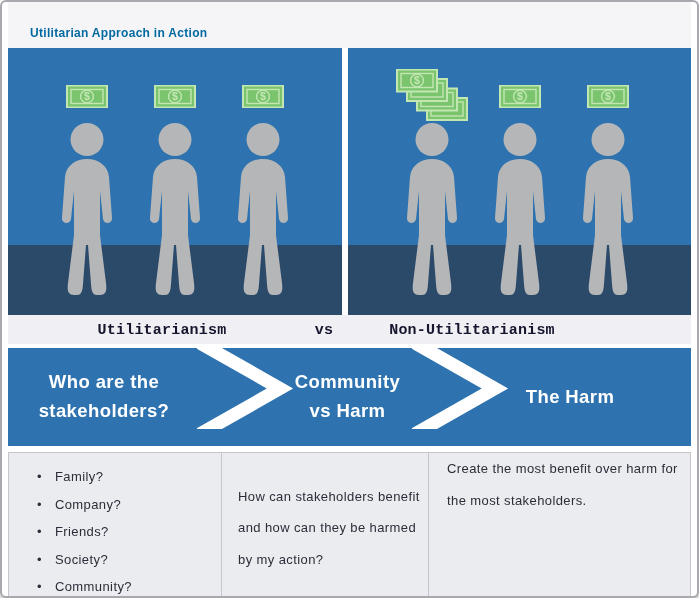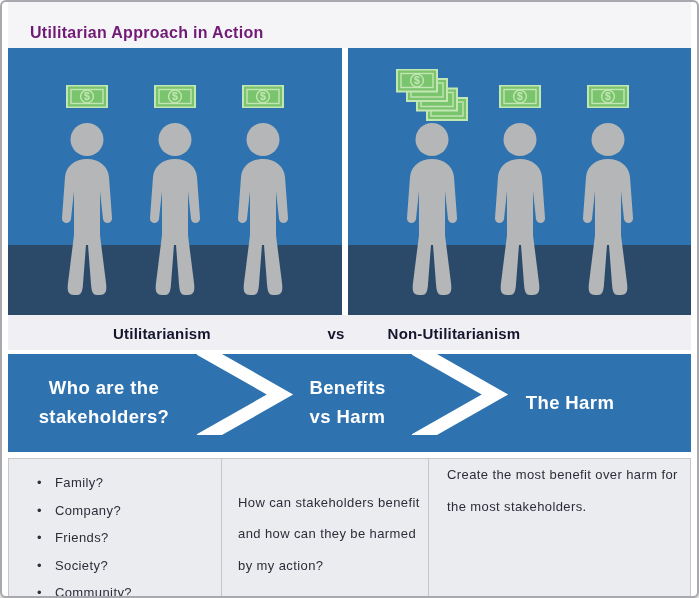--- a/index.html
+++ b/index.html
@@ -5,46 +5,46 @@
   html,body{margin:0;padding:0;background:#ffffff;font-family:"Liberation Sans",sans-serif;}
   .card{
     position:relative;width:699px;height:598px;box-sizing:border-box;
     border:2px solid #a8a8ae;border-radius:6px;background:#ffffff;
     box-shadow:0 6px 10px rgba(0,0,0,.28);overflow:hidden;
   }
   .inner{position:absolute;left:6px;right:6px;top:0;bottom:0;}
   
   .title-band{height:46px;background:#f5f5f7;display:flex;align-items:center;}
   .title-band h1{
-    margin:16px 0 0 22px;font-size:16px;font-weight:bold;color:#701a75;letter-spacing:.3px;
+    margin:16px 0 0 22px;font-size:12px;font-weight:bold;color:#0369a1;letter-spacing:.3px;
   }
   
   .scene{height:267px;display:flex;}
   .panel{position:relative;background:#2e73af;overflow:hidden;}
   .panel.left{width:334px;}
   .panel.right{flex:1;}
   .panel-divider{width:6px;background:#ffffff;}
   .floor{position:absolute;left:0;right:0;bottom:0;height:70px;background:#2b4a6a;}
   .people{
     position:relative;z-index:1;height:100%;display:flex;justify-content:center;
     align-items:flex-end;padding-bottom:20px;box-sizing:border-box;
   }
   .person-slot{position:relative;width:88px;height:226px;}
   .person-svg{position:absolute;left:50%;bottom:0;transform:translateX(-50%);}
   .bill-single{position:absolute;left:50%;bottom:187px;transform:translateX(-50%);}
   .bill-stack{position:absolute;left:50%;bottom:174px;transform:translateX(-50%);}
   
-  .label-row{position:relative;height:35px;background:#f0f0f4;}
+  .label-row{position:relative;height:29px;background:#f0f0f4;font-family:Liberation Mono, monospace;}
   .label-row .lbl{
     position:absolute;top:50%;transform:translate(-50%,-50%);
     font-weight:bold;color:#15152e;font-size:15px;letter-spacing:.2px;white-space:nowrap;
   }
   .lbl-left{left:154px;}
-  .lbl-vs{left:328px;font-size:14px;}
-  .lbl-right{left:446px;}
+  .lbl-vs{left:316px;font-size:14px;}
+  .lbl-right{left:464px;}
   .gap4{height:4px;background:#ffffff;}
   .gap6{height:6px;background:#ffffff;}
   
   .chevron-band{position:relative;height:98px;background:#2e73af;overflow:hidden;}
   .chevron-svg{position:absolute;left:0;top:0;}
   .step{
     position:absolute;top:0;height:100%;display:flex;align-items:center;justify-content:center;
     color:#ffffff;font-weight:bold;font-size:18.5px;line-height:1.55;letter-spacing:.4px;
     white-space:pre-line;text-align:center;
   }
@@ -188,21 +188,21 @@
 
     <div class="gap4"></div>
 
     <div class="chevron-band">
       <svg class="chevron-svg" width="683" height="81" viewBox="0 0 683 81">
         <polyline points="192,-5 272,40.5 192,86" fill="none" stroke="#ffffff" stroke-width="13"></polyline>
         <polyline points="407,-5 487,40.5 407,86" fill="none" stroke="#ffffff" stroke-width="13"></polyline>
       </svg>
       <div class="step step1">Who are the
 stakeholders?</div>
-      <div class="step step2">Benefits
+      <div class="step step2">Community
 vs Harm</div>
       <div class="step step3">The Harm</div>
     </div>
 
     <div class="gap6"></div>
 
     <div class="columns">
       <div class="col col1">
         <ul class="bullet-list">
           <li>Family?</li>

